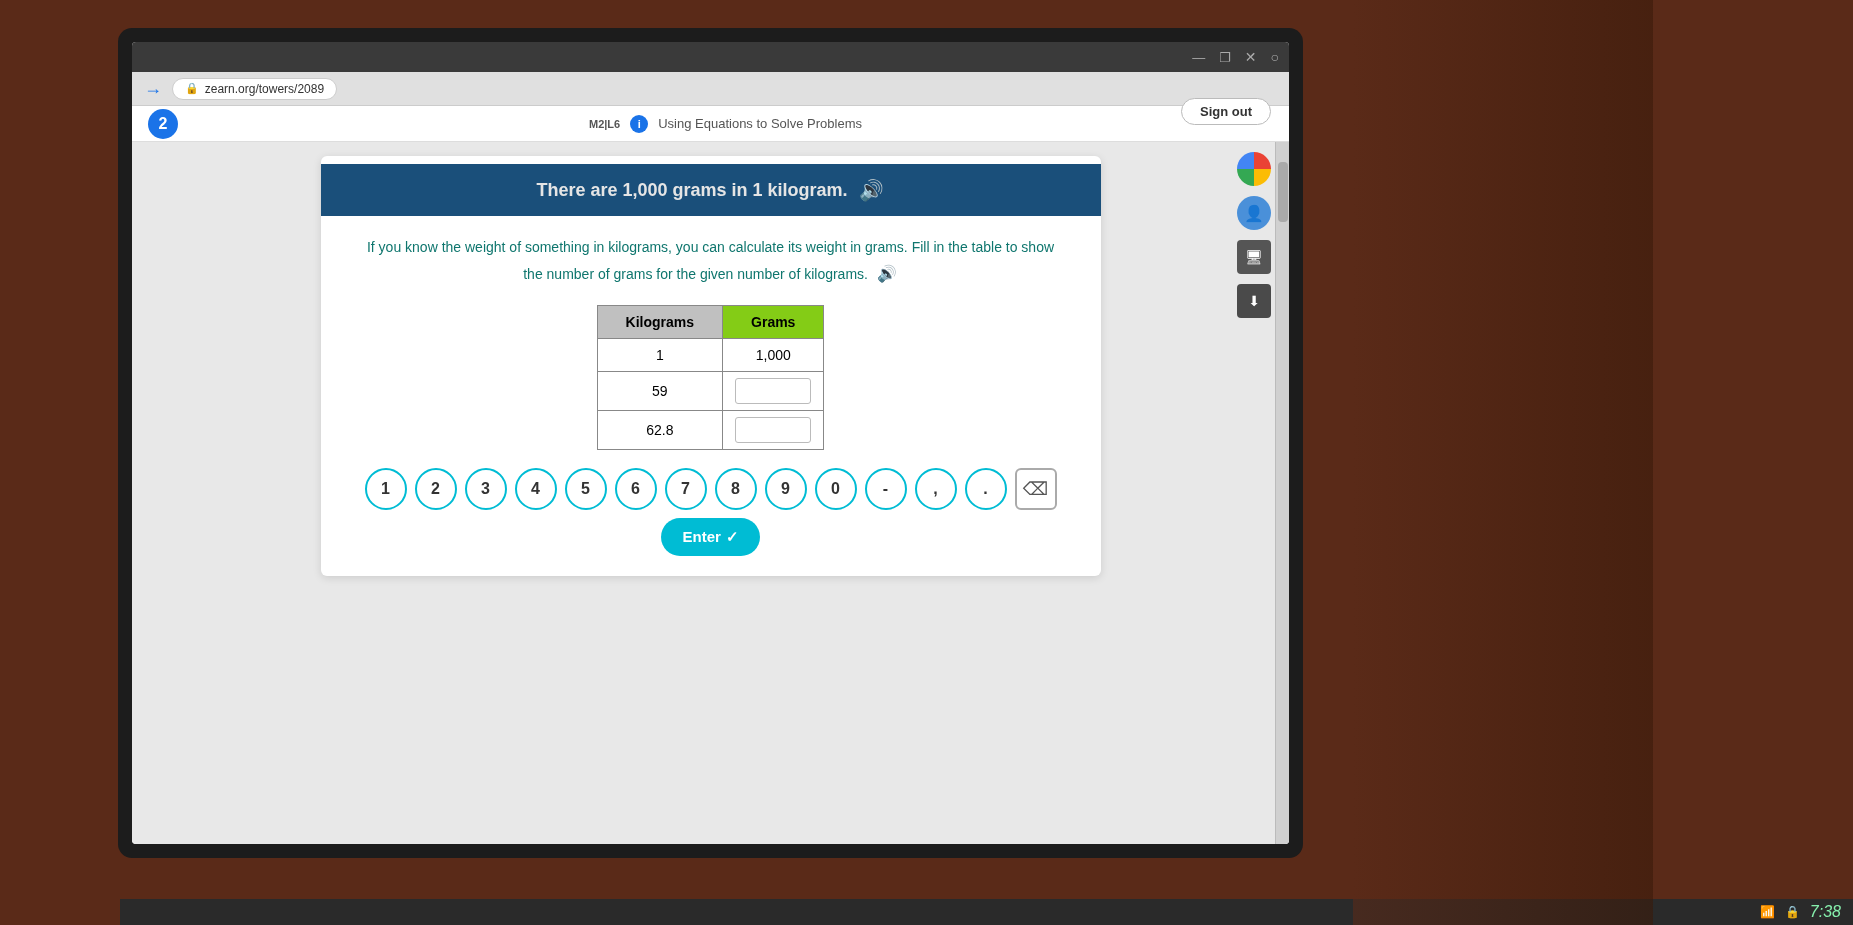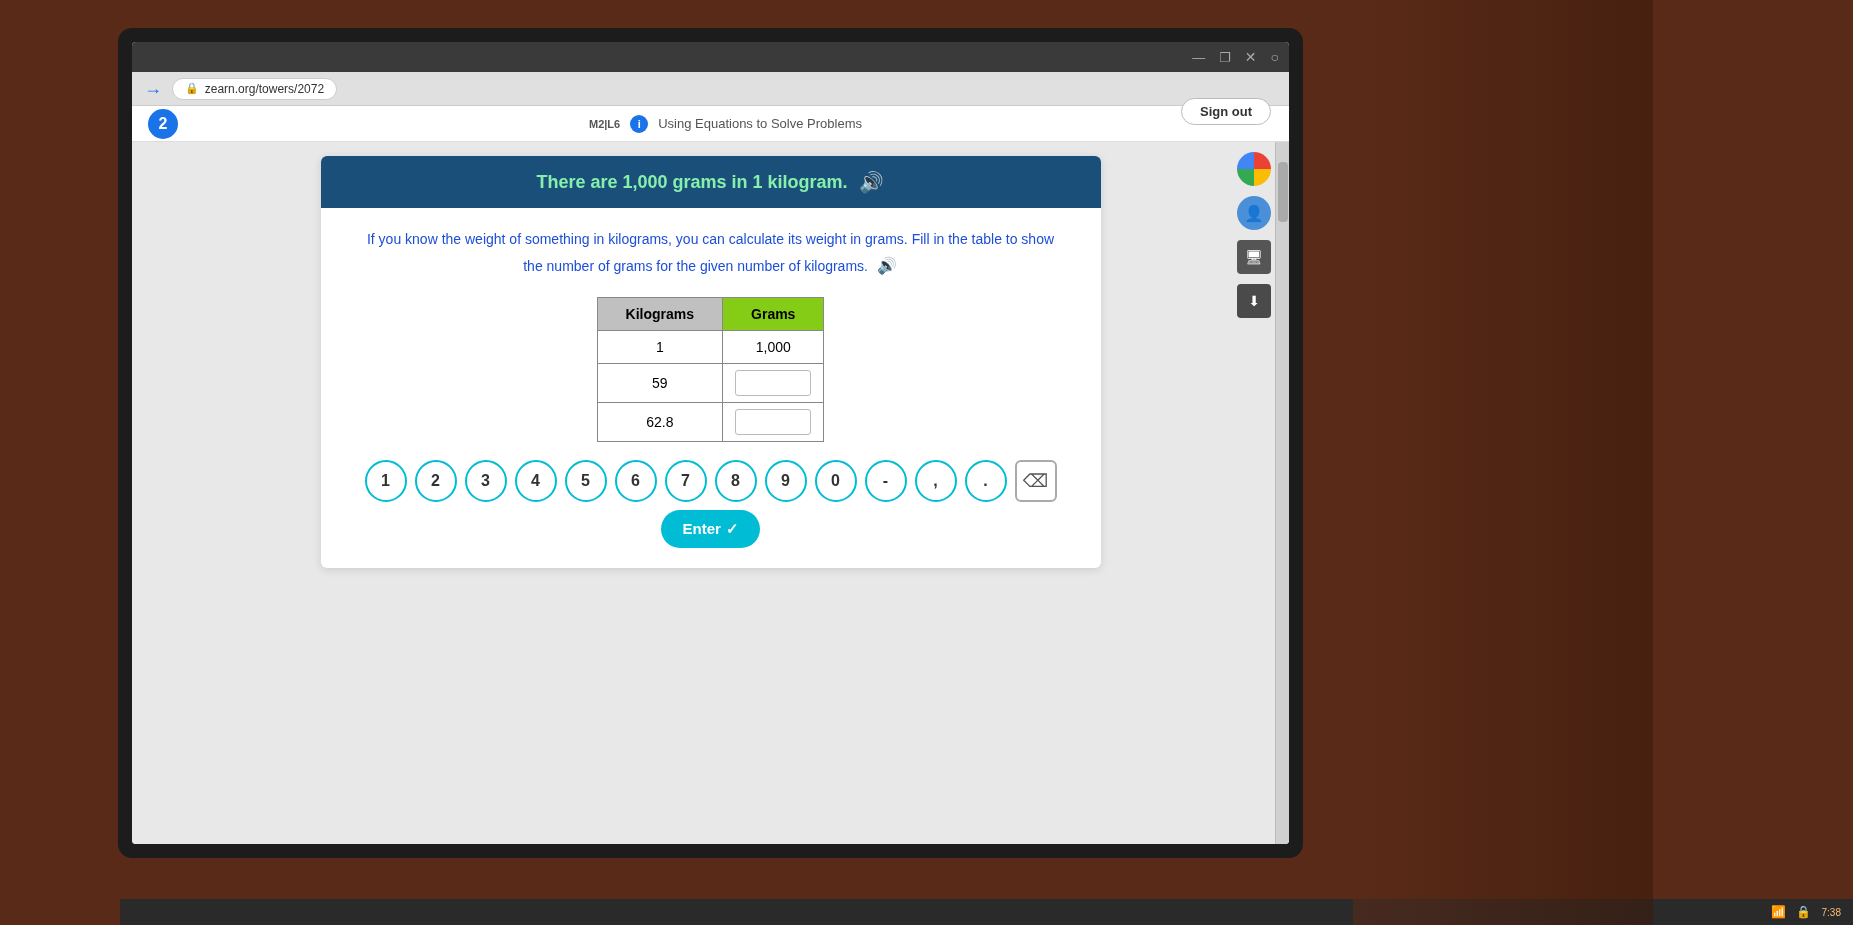--- a/index.html
+++ b/index.html
@@ -27,45 +27,45 @@
         <span style="color:#aaa; font-size:14px; cursor:pointer;">✕</span>
         <span style="color:#aaa; font-size:14px;">○</span>
       </div>
 
       <button style="position:absolute; top:56px; right:18px; background:#fff; border:1.5px solid #bbb; border-radius:20px; padding:5px 18px; font-size:13px; font-weight:600; color:#333; cursor:pointer; z-index:20;">Sign out</button>
 
       <div style="background:#e0e0e0; height:34px; display:flex; align-items:center; padding:0 12px; gap:10px; border-bottom:1px solid #ccc; flex-shrink:0;">
         <span style="color:#1a73e8; font-size:18px; font-weight:bold; cursor:pointer;">→</span>
         <div style="background:#fff; border:1px solid #ccc; border-radius:14px; padding:3px 12px; font-size:12px; color:#333; display:flex; align-items:center; gap:6px;">
           <span style="font-size:11px;">🔒</span>
-          <span>zearn.org/towers/2072</span>
+          <span>zearn.org/towers/2089</span>
         </div>
       </div>
 
       <div style="background:#fff; height:36px; display:flex; align-items:center; padding:0 16px; border-bottom:1px solid #ddd; flex-shrink:0;">
         <div style="width:30px; height:30px; background:#1a73e8; border-radius:50%; display:flex; align-items:center; justify-content:center; color:white; font-size:16px; font-weight:bold;">2</div>
         <div style="flex:1; display:flex; align-items:center; justify-content:center; gap:10px;">
           <span style="font-size:11px; color:#555; font-weight:600;">M2|L6</span>
           <div style="width:18px; height:18px; background:#1a73e8; border-radius:50%; display:flex; align-items:center; justify-content:center; color:white; font-size:11px; font-weight:bold;">i</div>
           <span style="font-size:13px; color:#555;">Using Equations to Solve Problems</span>
         </div>
       </div>
 
       <div style="flex:1; background:#e8e8e8; display:flex; align-items:flex-start; justify-content:center; padding:14px 0; overflow:hidden; position:relative;">
 
         <div style="background:#fff; border-radius:6px; width:780px; box-shadow:0 2px 8px rgba(0,0,0,0.12); overflow:hidden;">
 
-          <div style="background:#1a4f7a; color:#86efac; text-align:center; padding:14px 20px; display:flex; align-items:center; justify-content:center; gap:12px;">
+          <div style="background:#1a4f7a; color:#e5e5e5; text-align:center; padding:14px 20px; display:flex; align-items:center; justify-content:center; gap:12px;margin-top:8px;">
             <span style="font-size:18px; font-weight:bold;">There are 1,000 grams in 1 kilogram.</span>
             <span style="font-size:20px; cursor:pointer;">🔊</span>
           </div>
 
           <div style="padding:20px 40px;">
 
-            <div style="text-align:center; font-size:14px; color:#1d4ed8; margin-bottom:18px; line-height:1.7;">
+            <div style="text-align:center; font-size:14px; color:#0f766e; margin-bottom:18px; line-height:1.7;">
               <span>If you know the weight of something in kilograms, you can calculate its weight in grams. Fill in the table to show the number of grams for the given number of kilograms.</span>
               <span style="font-size:16px; cursor:pointer; margin-left:6px;">🔊</span>
             </div>
 
             <table style="border-collapse:collapse; margin:0 auto 18px auto;">
               <thead>
                 <tr>
                   <th style="background:#c0c0c0; border:1.5px solid #888; padding:8px 28px; font-size:14px; font-weight:bold; text-align:center;">Kilograms</th>
                   <th style="background:#84cc16; border:1.5px solid #888; padding:8px 28px; font-size:14px; font-weight:bold; text-align:center;">Grams</th>
                 </tr>
@@ -130,17 +130,17 @@
           <div style="width:34px; height:34px; border-radius:4px; background:#4a4a4a; display:flex; align-items:center; justify-content:center; color:white; font-size:14px; cursor:pointer;">⬇</div>
         </div>
       </div>
 
     </div>
   </div>
 
   <div style="position:absolute; bottom:0; left:120px; right:0; height:26px; background:#2a2a2a; display:flex; align-items:center; justify-content:flex-end; padding:0 12px; gap:10px;">
     <span style="color:#ccc; font-size:12px;">📶</span>
     <span style="color:#ccc; font-size:12px;">🔒</span>
-    <span style="color:#fdba74; font-size:10px;">7:38</span>
+    <span style="color:#86efac; font-size:16px;font-style:italic;">7:38</span>
   </div>
 
   <div style="position:absolute; right:200px; top:0; width:300px; height:100%; background: linear-gradient(to right, #5a2a18, #3a1a0a); opacity:0.6;"></div>
 </div>
 
 </body></html>

